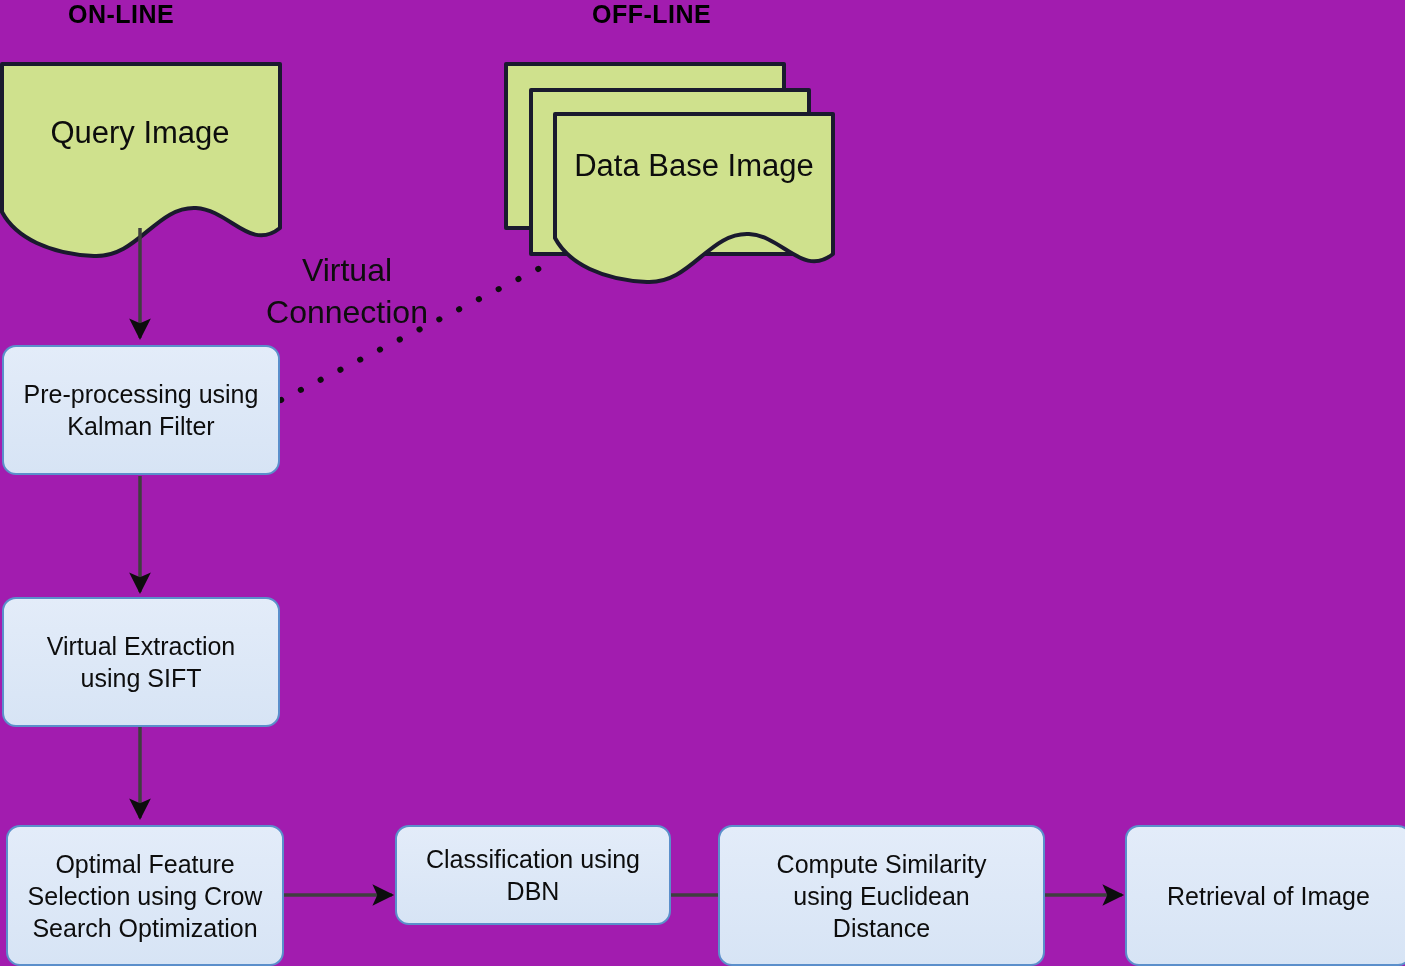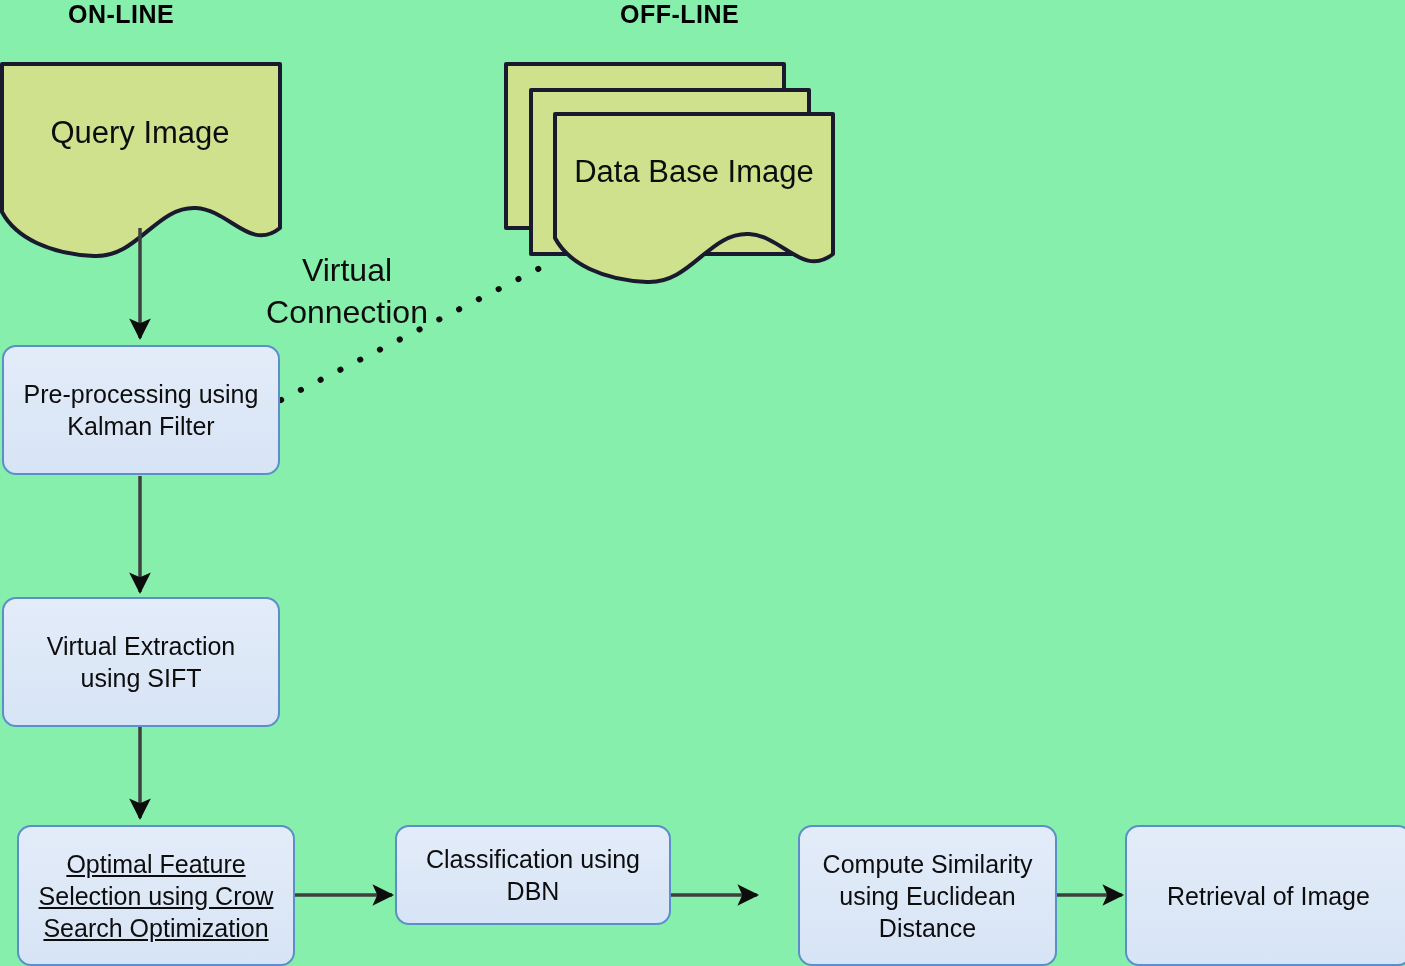--- a/index.html
+++ b/index.html
@@ -7,34 +7,34 @@
     padding: 0;
     background: #ffffff;
   }
   body {
     font-family: "Liberation Sans", sans-serif;
   }
   #canvas {
     position: relative;
     width: 1405px;
     height: 966px;
-    background: #86efac;
+    background: #a21caf;
     overflow: hidden;
   }
   .section-header {
     position: absolute;
     font-family: "Liberation Sans", sans-serif;
     font-weight: bold;
     font-size: 25px;
     color: #000000;
     letter-spacing: 0.5px;
     white-space: nowrap;
   }
   #hdr-online  { left: 68px;  top: 0px; }
-  #hdr-offline { left: 592px; top: 0px; margin-left: 28px; }
+  #hdr-offline { left: 592px; top: 0px; }
 
   .doc-shape {
     position: absolute;
   }
   .doc-shape svg { display: block; }
 
   .doc-label {
     position: absolute;
     font-family: "Liberation Sans", sans-serif;
     font-size: 31px;
@@ -105,21 +105,21 @@
       <path d="M6,6 L284,6 L284,170 L6,170 Z" fill="#cfe18d" stroke="#1a1a2e" stroke-width="4" stroke-linejoin="round"></path>
 
       <path d="M31,32 L309,32 L309,196 L31,196 Z" fill="#cfe18d" stroke="#1a1a2e" stroke-width="4" stroke-linejoin="round"></path>
 
       <path d="M55,56 L333,56 L333,196
                C303,220 283,178 249,176
                C209,174 191,226 147,224
                C103,222 69,206 55,180 Z" fill="#cfe18d" stroke="#1a1a2e" stroke-width="4" stroke-linejoin="round"></path>
     </svg>
   </div>
-  <div class="doc-label" style="left:555px; top:154px; width:278px;">Data Base Image</div>
+  <div class="doc-label" style="left:555px; top:148px; width:278px;">Data Base Image</div>
 
   <svg class="conn-svg">
     <defs>
       <marker id="arrowhead" markerWidth="7" markerHeight="7" refX="5.6" refY="3.5" orient="auto" markerUnits="strokeWidth">
         <path d="M0,0.4 L6.2,3.5 L0,6.6 L1.4,3.5 Z" fill="#0d0d0d"></path>
       </marker>
     </defs>
 
     <line x1="140" y1="228" x2="140" y2="338" stroke="#3f3f3f" stroke-width="3.5" marker-end="url(#arrowhead)"></line>
 
@@ -142,32 +142,32 @@
   <div class="proc-box" style="left:2px; top:345px; width:278px; height:130px;">
     <span>Pre-processing using
 Kalman Filter</span>
   </div>
 
   <div class="proc-box" style="left:2px; top:597px; width:278px; height:130px;">
     <span>Virtual Extraction
 using SIFT</span>
   </div>
 
-  <div class="proc-box" style="left:17px; top:825px; width:278px; height:141px;text-decoration:underline;">
+  <div class="proc-box" style="left:6px; top:825px; width:278px; height:141px;">
     <span>Optimal Feature
 Selection using Crow
 Search Optimization</span>
   </div>
 
   <div class="proc-box" style="left:395px; top:825px; width:276px; height:100px;">
     <span>Classification using
 DBN</span>
   </div>
 
-  <div class="proc-box" style="left:798px; top:825px; width:259px; height:141px;">
+  <div class="proc-box" style="left:718px; top:825px; width:327px; height:141px;">
     <span>Compute Similarity
 using Euclidean
 Distance</span>
   </div>
 
   <div class="proc-box" style="left:1125px; top:825px; width:287px; height:141px;">
     <span>Retrieval of Image</span>
   </div>
 
 </div>

